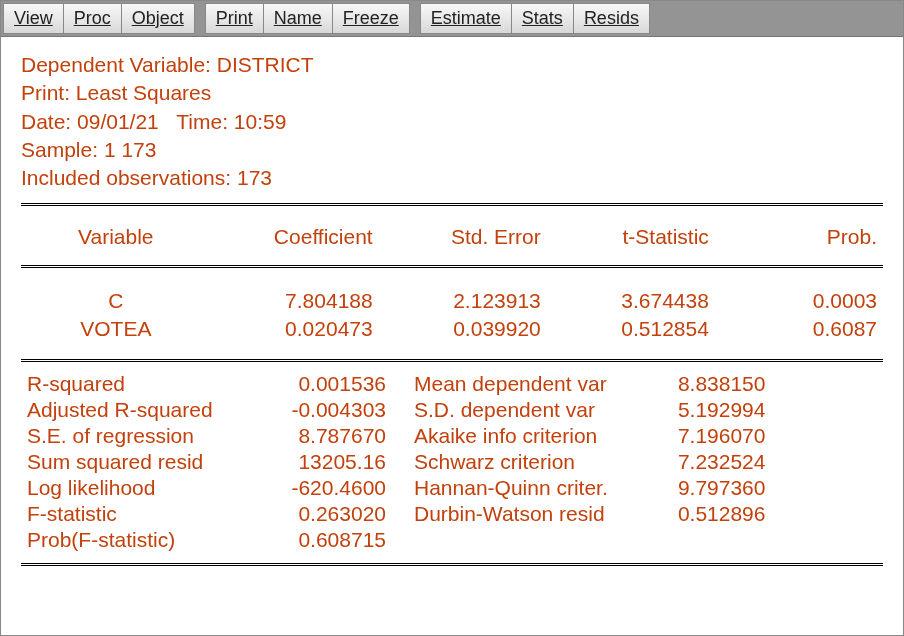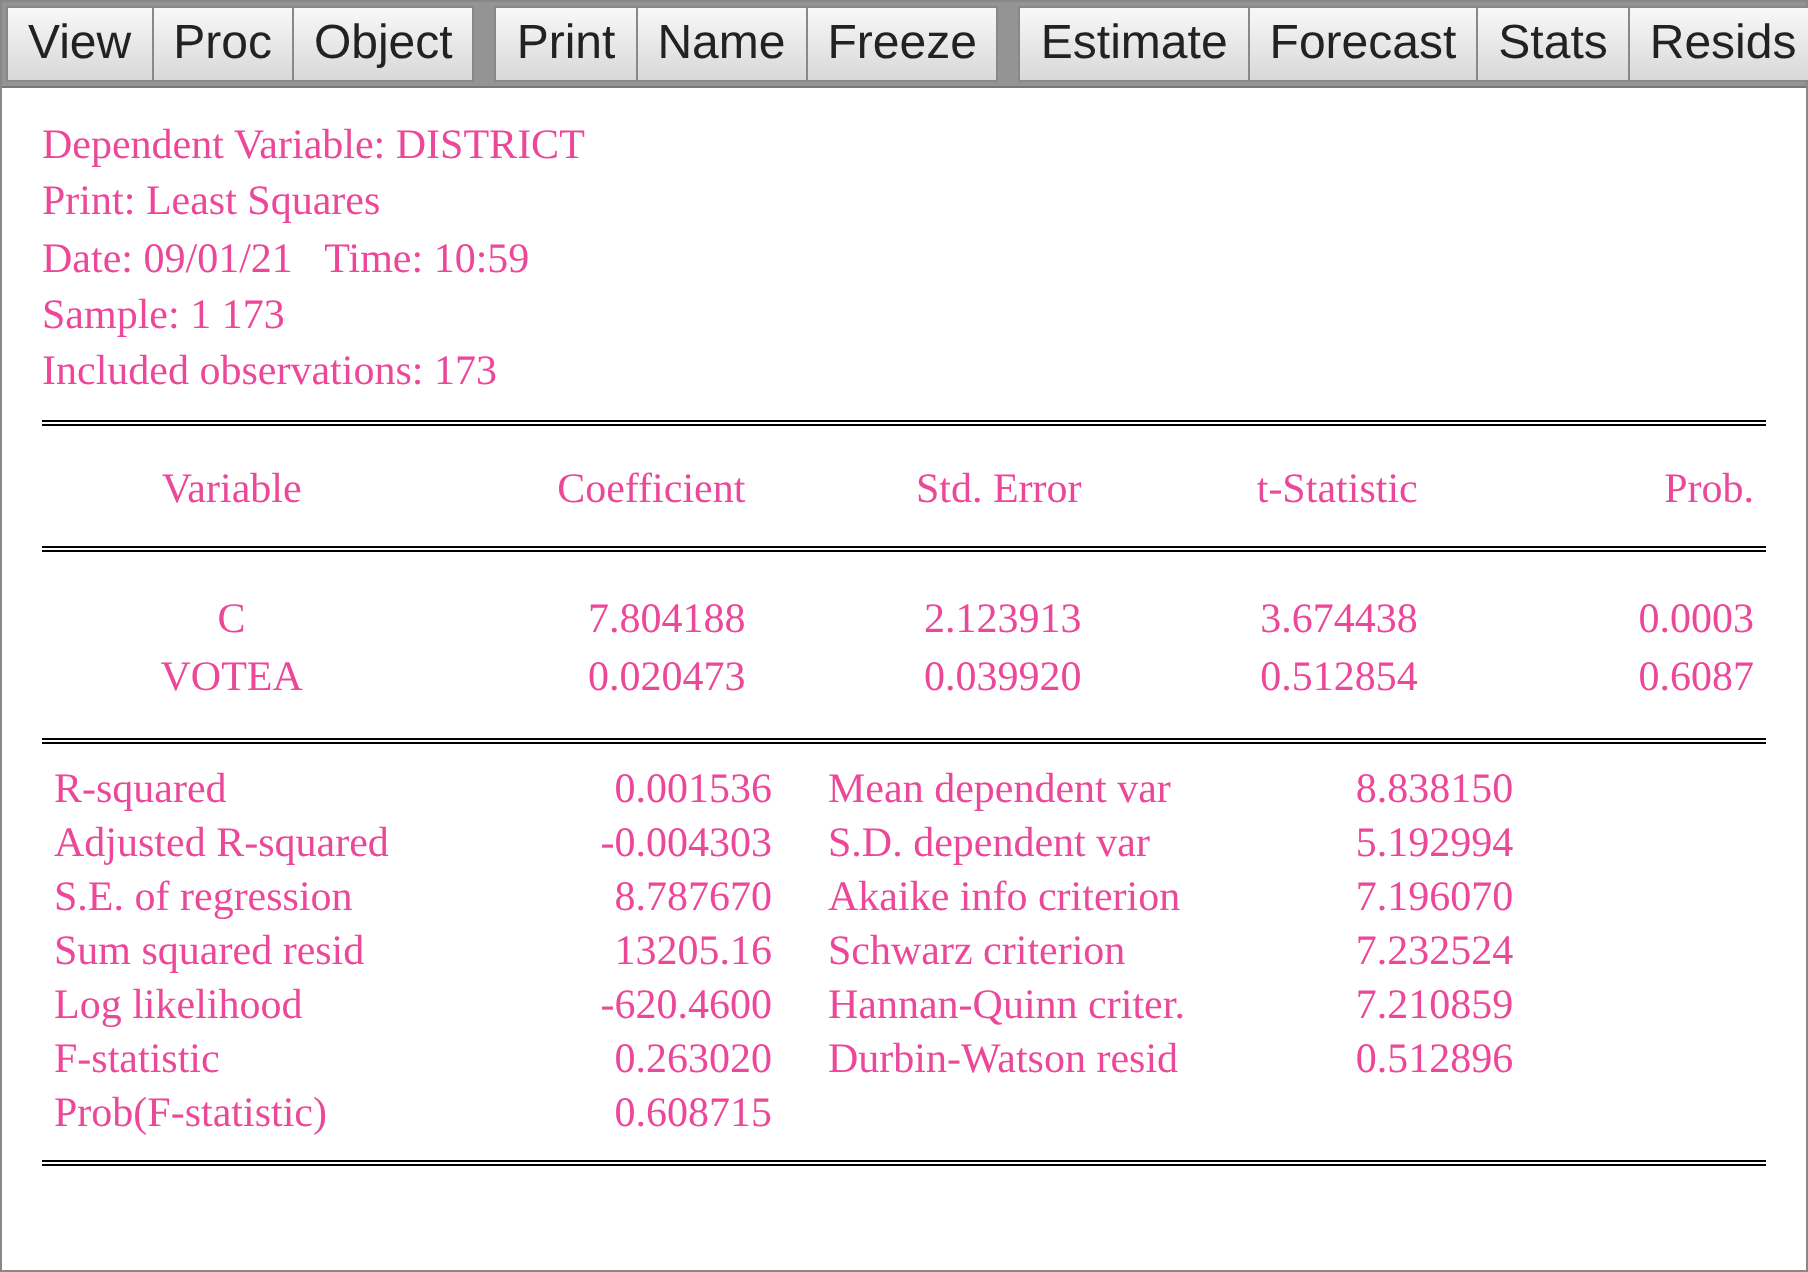--- a/index.html
+++ b/index.html
@@ -26,32 +26,32 @@
     border-bottom: 1px solid #777;
   }
   .tb-group {
     display: flex;
     margin-right: 10px;
   }
   .tb-btn {
     background: linear-gradient(#f8f8f8, #d8d8d8);
     border: 1px solid #888;
     padding: 4px 10px;
-    font-size: 24px;
+    font-size: 18px;
     cursor: pointer;
     font-family: Arial, Helvetica, sans-serif;
     color: #222;
     margin-left: -1px;
+    text-decoration: underline;
   }
   .tb-btn:first-child { margin-left: 0; }
   .content {
     padding: 14px 20px;
     font-size: 21px;
-    color: #ec4899;
-    font-family: Liberation Serif, serif;
+    color: #c2410c;
   }
   .header-lines div {
     line-height: 1.35;
   }
   .rule-double {
     border: none;
     border-top: 3px double #000;
     margin: 10px 0 4px 0;
   }
   table.coef {
@@ -95,21 +95,20 @@
       <button class="tb-btn">Proc</button>
       <button class="tb-btn">Object</button>
     </div>
     <div class="tb-group">
       <button class="tb-btn">Print</button>
       <button class="tb-btn">Name</button>
       <button class="tb-btn">Freeze</button>
     </div>
     <div class="tb-group">
       <button class="tb-btn">Estimate</button>
-      <button class="tb-btn">Forecast</button>
       <button class="tb-btn">Stats</button>
       <button class="tb-btn">Resids</button>
     </div>
   </div>
 
   <div class="content">
     <div class="header-lines">
       <div>
         <span>Dependent Variable: </span><span>DISTRICT</span>
       </div>
@@ -185,21 +184,21 @@
         <tr>
           <td class="lab">Sum squared resid</td>
           <td class="val">13205.16</td>
           <td class="lab2">Schwarz criterion</td>
           <td class="val2">7.232524</td>
         </tr>
         <tr>
           <td class="lab">Log likelihood</td>
           <td class="val">-620.4600</td>
           <td class="lab2">Hannan-Quinn criter.</td>
-          <td class="val2">7.210859</td>
+          <td class="val2">9.797360</td>
         </tr>
         <tr>
           <td class="lab">F-statistic</td>
           <td class="val">0.263020</td>
           <td class="lab2">Durbin-Watson resid</td>
           <td class="val2">0.512896</td>
         </tr>
         <tr>
           <td class="lab">Prob(F-statistic)</td>
           <td class="val">0.608715</td>

